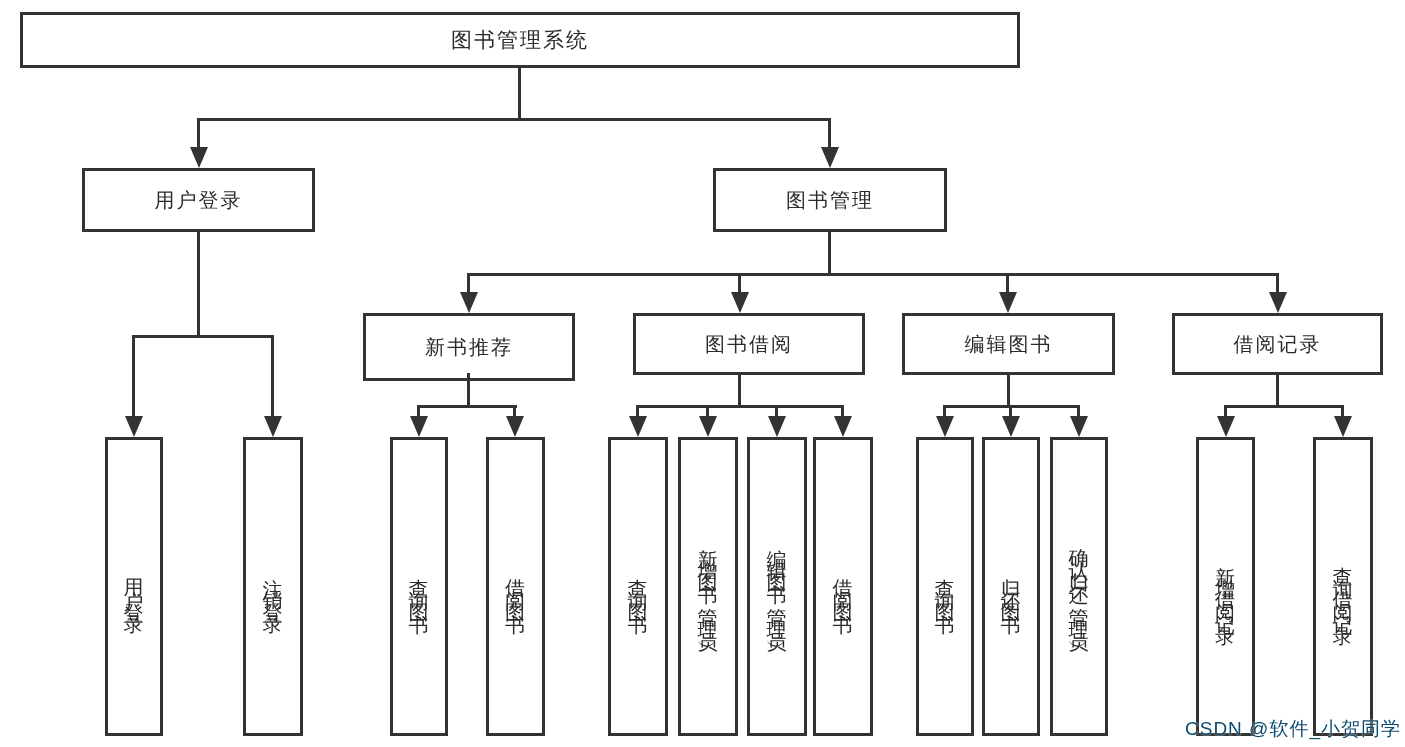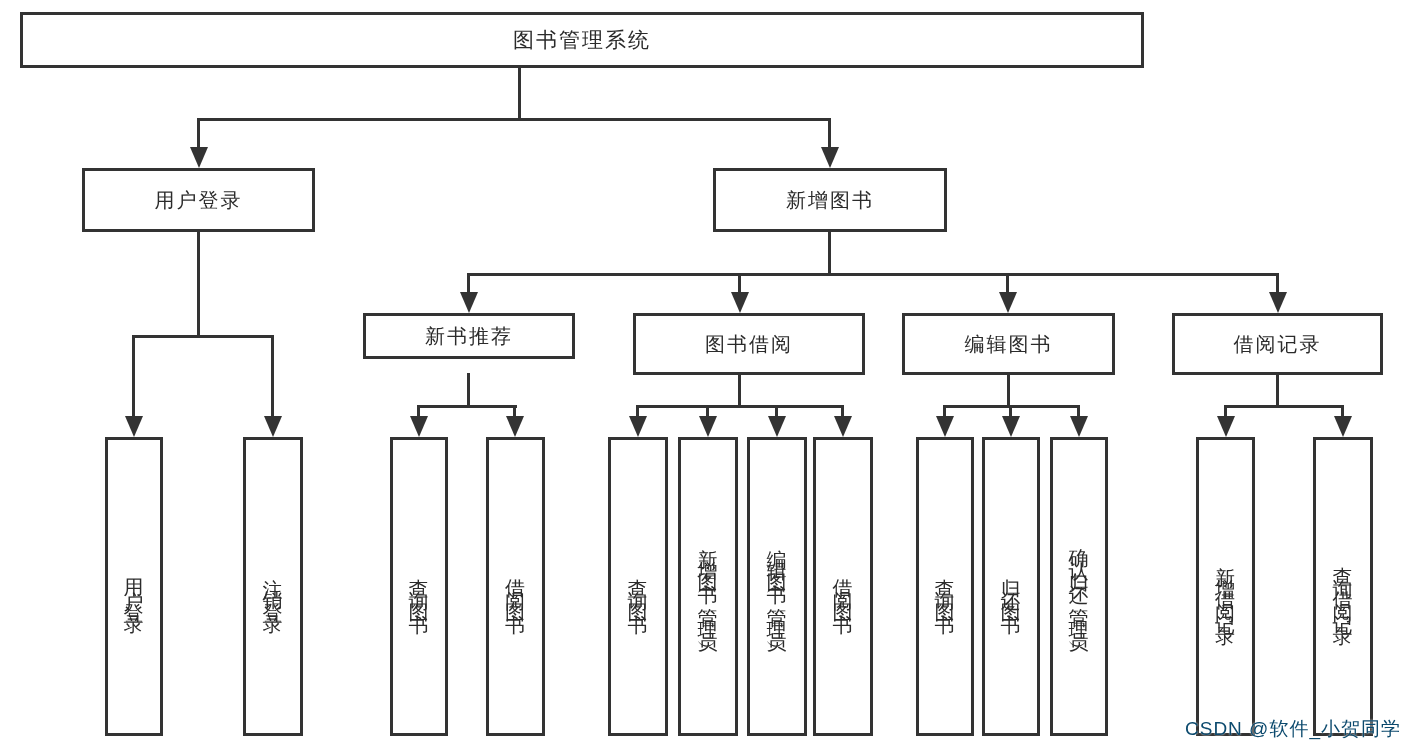--- a/index.html
+++ b/index.html
@@ -48,27 +48,27 @@
     z-index:5;
     text-shadow:0 0 2px #ffffff;
     white-space:nowrap;
   }
 </style>
 </head>
 <body>
 
 <div id="canvas">
 
-  <div class="box root-label" style="left:20px;top:12px;width:1124px;height:56px;">图书管理系统</div>
+  <div class="box root-label" style="left:20px;top:12px;width:1000px;height:56px;">图书管理系统</div>
 
   <div class="box h-label" style="left:82px;top:168px;width:233px;height:64px;">用户登录</div>
 
-  <div class="box h-label" style="left:713px;top:168px;width:234px;height:64px;">新增图书</div>
+  <div class="box h-label" style="left:713px;top:168px;width:234px;height:64px;">图书管理</div>
 
-  <div class="box h-label" style="left:363px;top:313px;width:212px;height:46px;">新书推荐</div>
+  <div class="box h-label" style="left:363px;top:313px;width:212px;height:68px;">新书推荐</div>
 
   <div class="box h-label" style="left:633px;top:313px;width:232px;height:62px;">图书借阅</div>
 
   <div class="box h-label" style="left:902px;top:313px;width:213px;height:62px;">编辑图书</div>
 
   <div class="box h-label" style="left:1172px;top:313px;width:211px;height:62px;">借阅记录</div>
 
   <div class="box leaf" style="left:105px;width:58px;">用户登录</div>
 
   <div class="box leaf" style="left:243px;width:60px;">注销登录</div>

